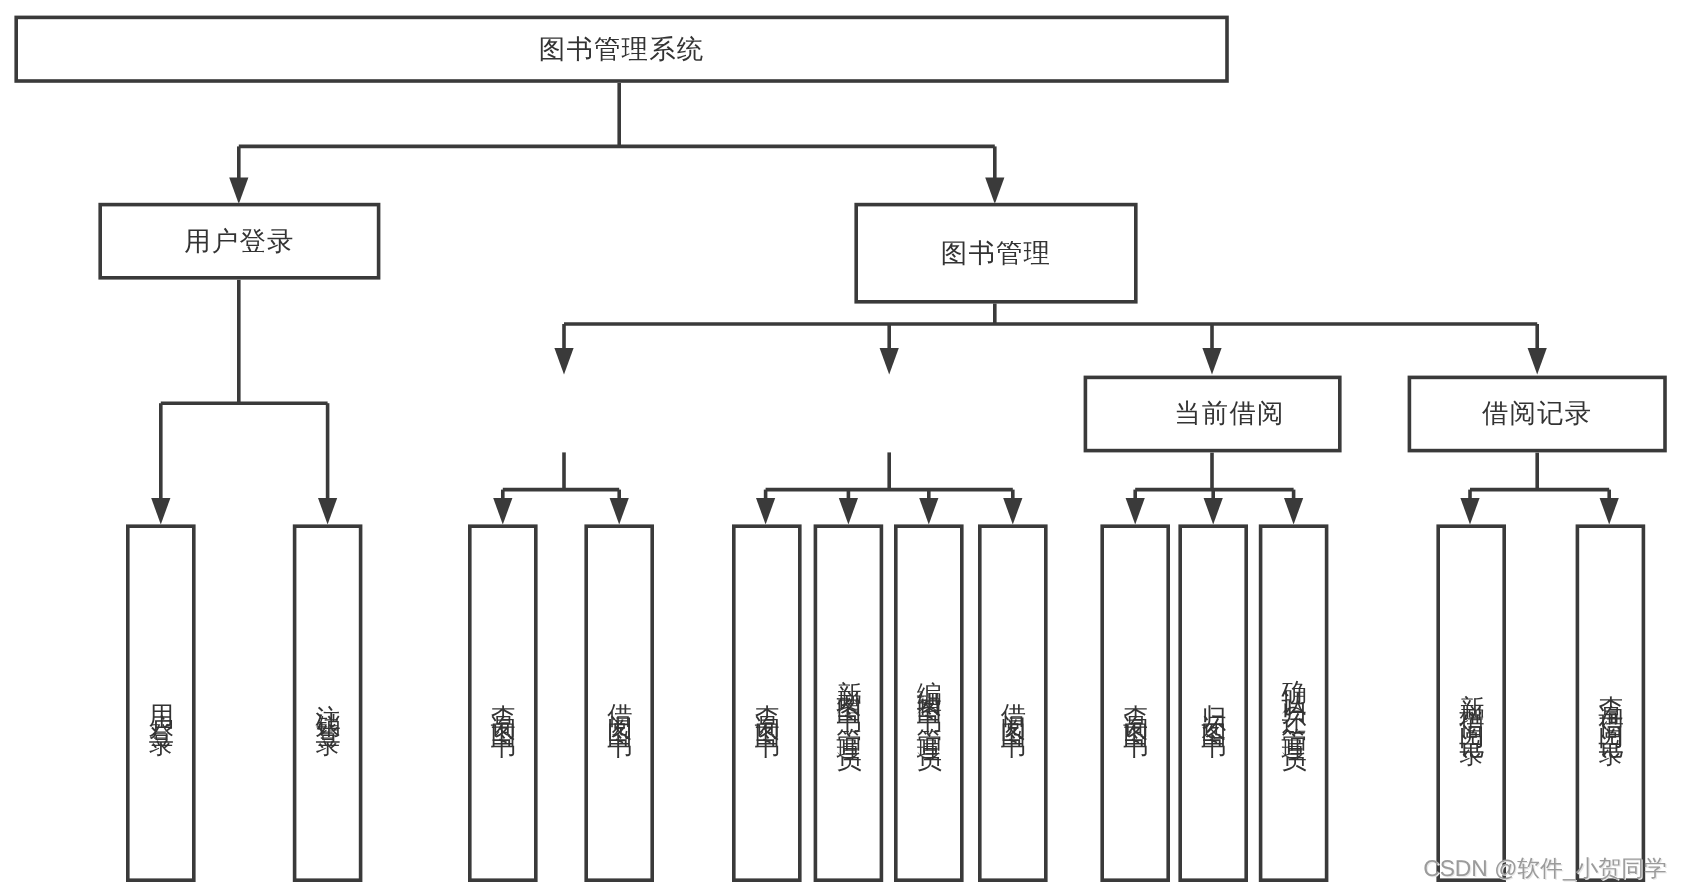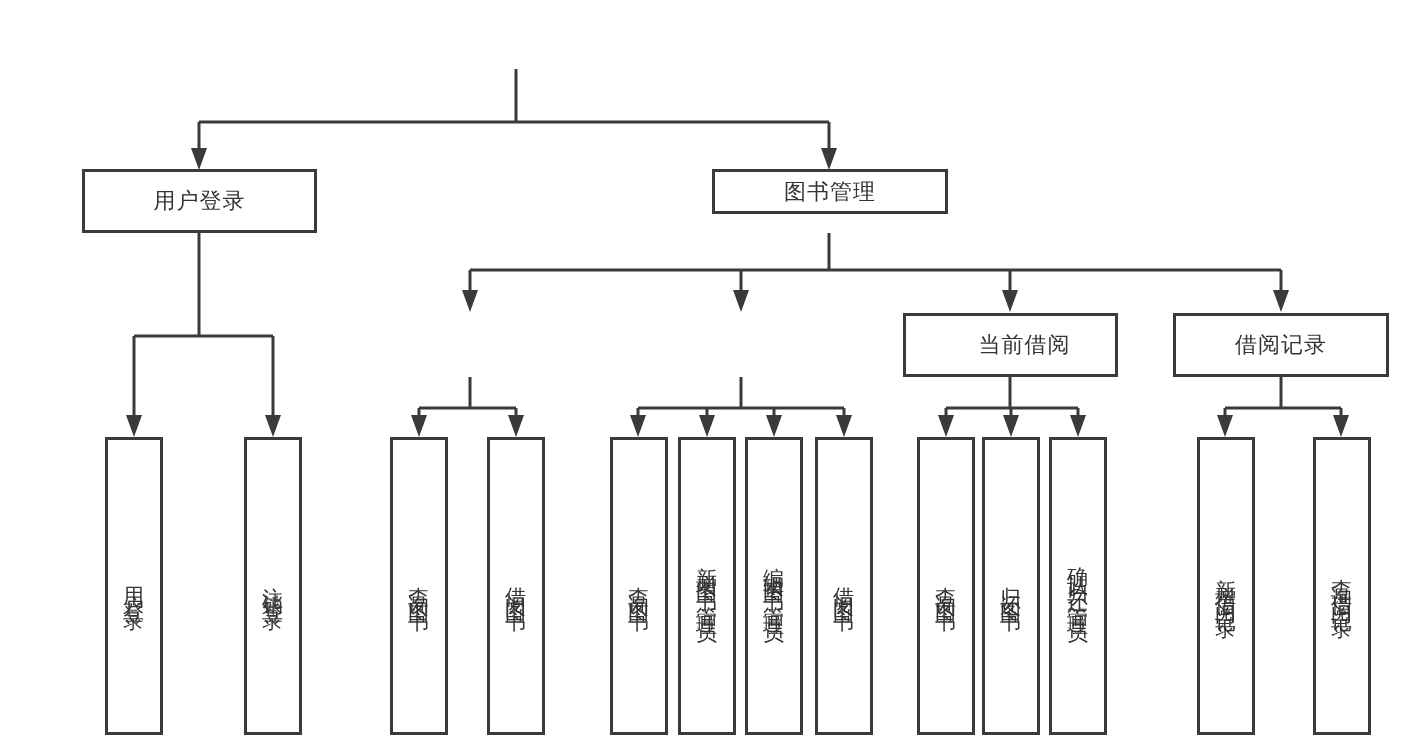--- a/index.html
+++ b/index.html
@@ -121,23 +121,24 @@
       <polygon points="766,415 782,415 774,437"></polygon>
       <polygon points="836,415 852,415 844,437"></polygon>
       <polygon points="938,415 954,415 946,437"></polygon>
       <polygon points="1003,415 1019,415 1011,437"></polygon>
       <polygon points="1070,415 1086,415 1078,437"></polygon>
       <polygon points="1217,415 1233,415 1225,437"></polygon>
       <polygon points="1333,415 1349,415 1341,437"></polygon>
     </g>
   </svg>
 
+  <div class="node" style="left:12px; top:13px; width:1012px; height:56px;">图书管理系统</div>
 
   <div class="node" style="left:82px; top:169px; width:235px; height:64px;">用户登录</div>
-  <div class="node" style="left:712px; top:169px; width:236px; height:45px;">图书管理</div>
+  <div class="node" style="left:712px; top:169px; width:236px; height:84px;">图书管理</div>
 
   <div class="node" style="left:903px; top:313px; width:215px; height:64px;padding-left:28px;">当前借阅</div>
   <div class="node" style="left:1173px; top:313px; width:216px; height:64px;">借阅记录</div>
 
   <div class="leaf" style="left:105px;">
     <span class="vtext">用户登录</span>
   </div>
   <div class="leaf" style="left:244px;">
     <span class="vtext">注销登录</span>
   </div>
@@ -172,14 +173,15 @@
     <span class="vtext">确认归还（管理员）</span>
   </div>
 
   <div class="leaf" style="left:1197px;">
     <span class="vtext">新增借阅记录</span>
   </div>
   <div class="leaf" style="left:1313px;">
     <span class="vtext">查询借阅记录</span>
   </div>
 
+  <div class="watermark">CSDN @软件_小贺同学</div>
 
 </div>
 
 </body></html>

